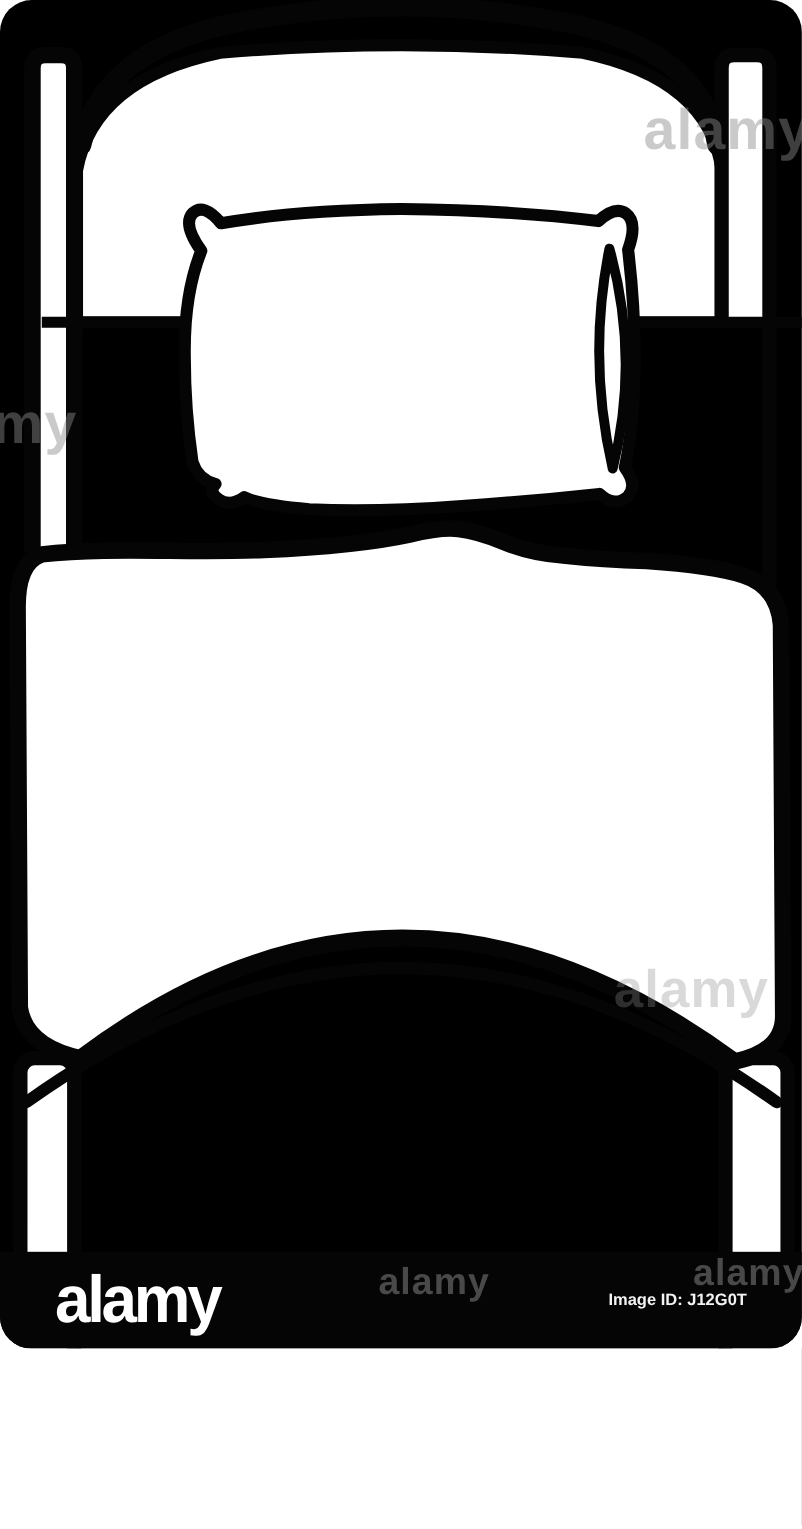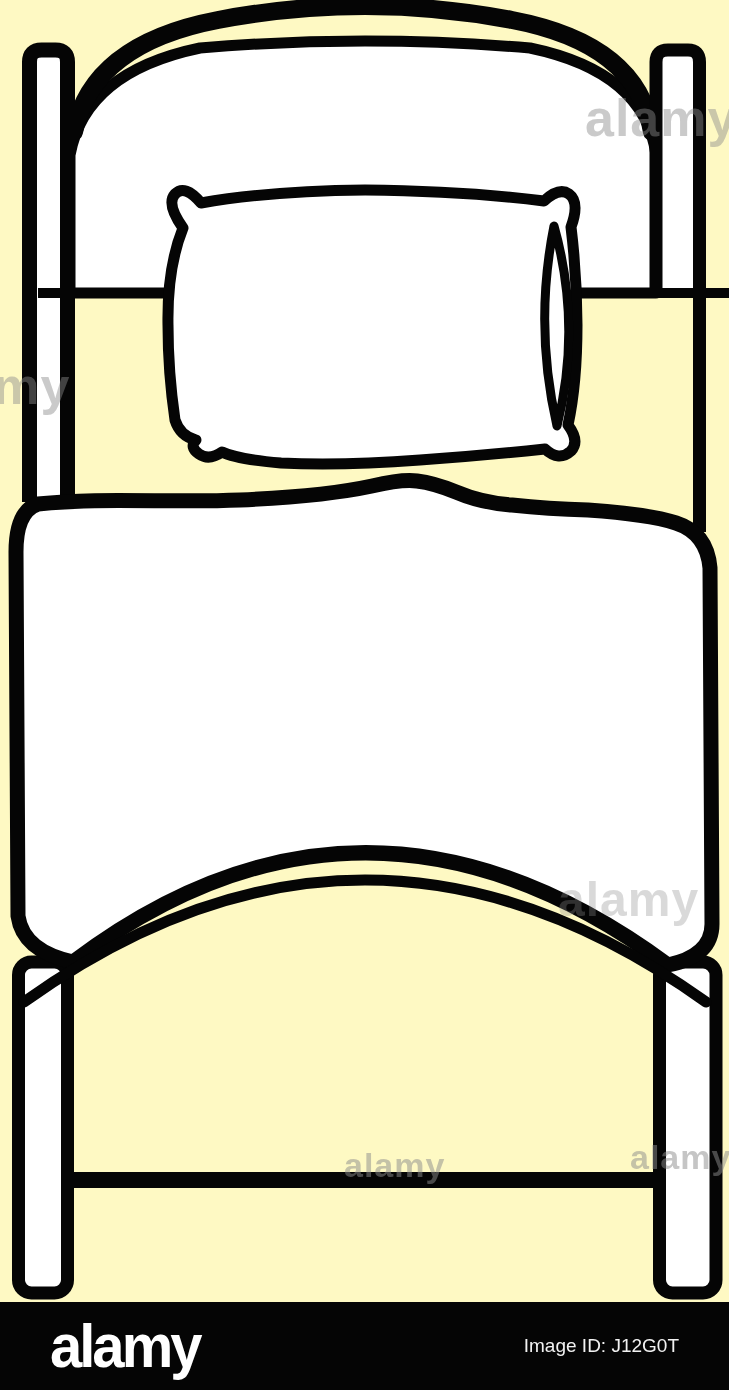--- a/index.html
+++ b/index.html
@@ -1,37 +1,37 @@
 <!DOCTYPE html>
 <html><head>
 <meta charset="utf-8">
 <style>
   html,body{margin:0;padding:0;background:#ffffff;}
-  #stage{position:relative;width:729px;height:1390px;background:#fef9c3;overflow:hidden;
-         font-family:"Liberation Sans",sans-serif;}
+  #stage{position:relative;width:729px;height:1226px;background:#000000;overflow:hidden;
+         font-family:"Liberation Sans",sans-serif;border-radius:29px;}
   #bed-svg{position:absolute;left:0;top:0;z-index:1;}
   .stroke{fill:none;stroke:#050505;}
   .filled{fill:#ffffff;stroke:#050505;}
   
   .wm{position:absolute;z-index:3;color:#8c8c8c;font-weight:700;
       font-family:"Liberation Sans",sans-serif;opacity:0.45;pointer-events:none;
       letter-spacing:1px;white-space:nowrap;}
   .wm1{left:585px;top:88px;font-size:52px;}
   .wm2{left:-82px;top:356px;font-size:52px;}
   .wm3{left:558px;top:872px;font-size:48px;opacity:0.32;}
   .wm4{left:344px;top:1146px;font-size:34px;opacity:0.5;}
   .wm5{left:630px;top:1138px;font-size:34px;opacity:0.5;}
   
   #footer{position:absolute;left:0;bottom:0;width:729px;height:88px;background:#050505;
           z-index:2;display:flex;align-items:center;justify-content:space-between;
           box-sizing:border-box;padding:0 50px;}
   #brand{color:#ffffff;font-size:58px;font-weight:800;letter-spacing:-3px;
          line-height:1;transform:scaleY(1.04);}
   #meta{text-align:right;color:#ffffff;}
-  #image-id{font-size:19px;font-weight:400;color:#f2f2f2;line-height:1.3;}
+  #image-id{font-size:15px;font-weight:700;color:#f2f2f2;line-height:1.3;}
   #website{font-size:22px;font-weight:700;color:#ffffff;line-height:1.4;}
 </style>
 </head>
 <body>
 
 <div id="stage">
 
   <svg id="bed-svg" width="729" height="1302" viewBox="0 0 729 1302">
 
     <path class="filled" stroke-width="11" stroke-linejoin="round" d="M 70,293 L 70,155 Q 85,72 200,48 Q 365,34 530,48 Q 645,72 656,155 L 656,293 Z"></path>

